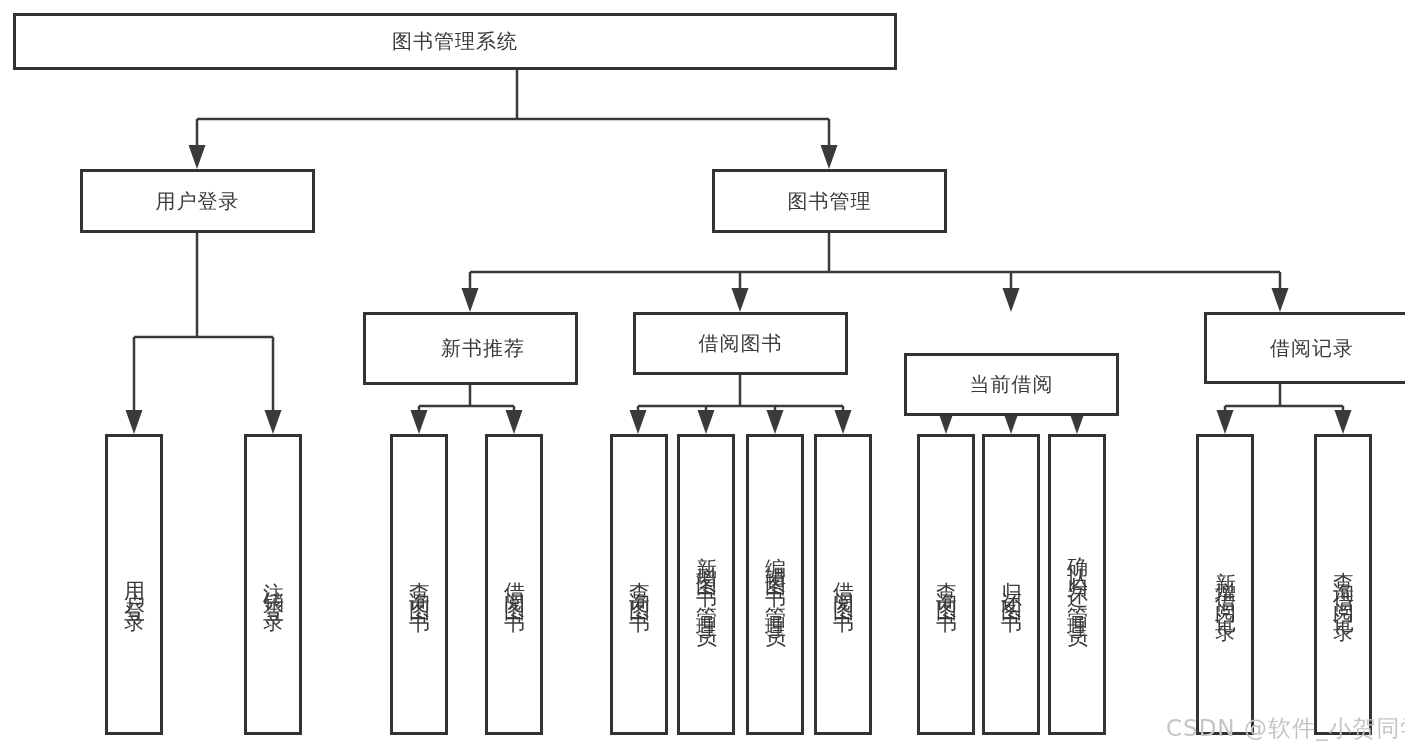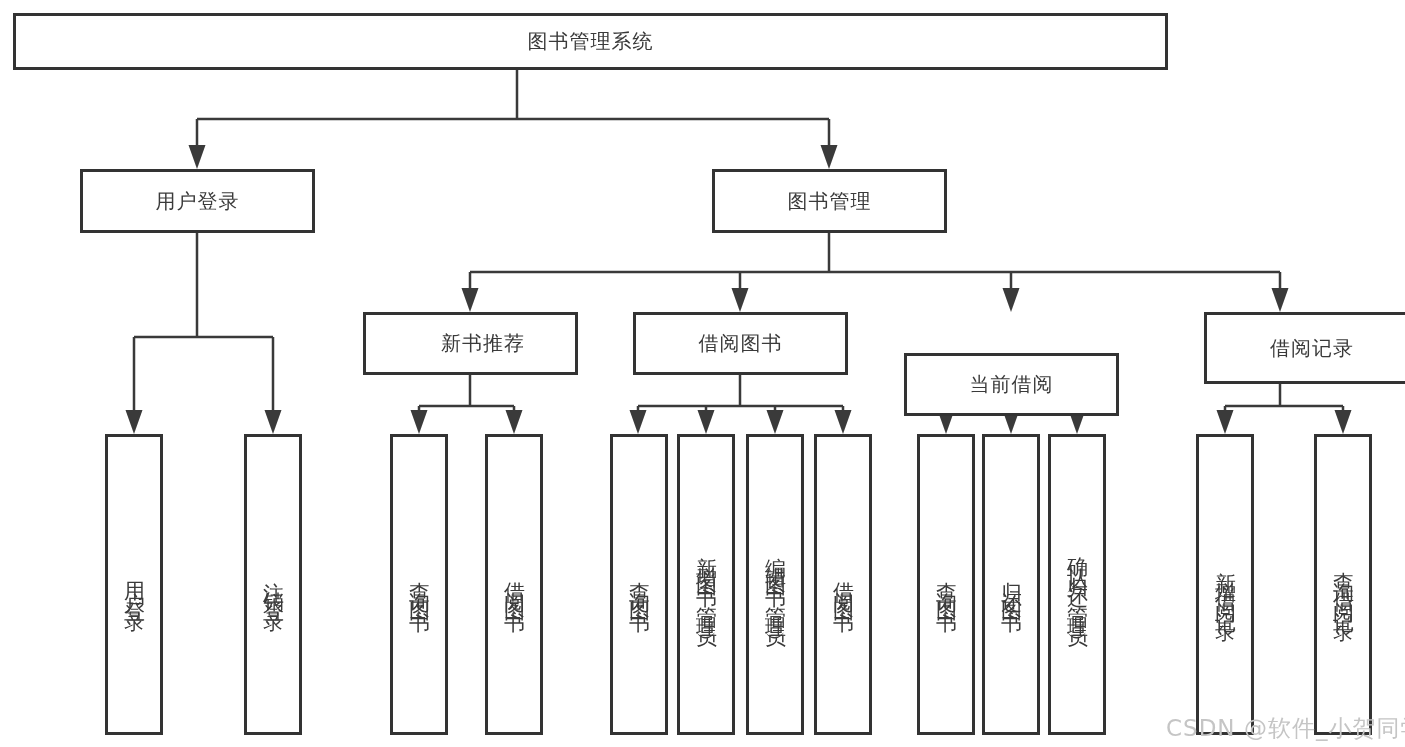--- a/index.html
+++ b/index.html
@@ -11,25 +11,25 @@
   .box{
     position:absolute;box-sizing:border-box;border:3px solid #333333;background:#ffffff;
     display:flex;align-items:center;justify-content:center;color:#3a3a3a;z-index:2;
   }
   .hbox .lbl{font-size:20px;letter-spacing:1px;white-space:nowrap;}
   .vbox .lbl{
     writing-mode:vertical-rl;text-orientation:mixed;
     font-size:21px;letter-spacing:10px;line-height:1;
   }
   
-  .b-root{left:13px;top:13px;width:1155px;height:57px;}
+  .b-root{left:13px;top:13px;width:884px;height:57px;}
   .b-userlogin{left:80px;top:169px;width:235px;height:64px;}
   .b-bookmgmt{left:712px;top:169px;width:235px;height:64px;}
   
-  .b-newrec{left:363px;top:312px;width:215px;height:63px;padding-left:25px;}
+  .b-newrec{left:363px;top:312px;width:215px;height:73px;padding-left:25px;}
   .b-borrow{left:633px;top:312px;width:215px;height:63px;}
   .b-current{left:904px;top:312px;width:215px;height:63px;margin-top:41px;}
   .b-records{left:1204px;top:312px;width:216px;height:72px;}
   
   .vbox{top:434px;width:58px;height:301px;}
   .l-1a{left:105px;} .l-1b{left:244px;}
   .l-2a{left:390px;} .l-2b{left:485px;}
   .l-3a{left:610px;} .l-3b{left:677px;} .l-3c{left:746px;} .l-3d{left:814px;}
   .l-4a{left:917px;} .l-4b{left:982px;} .l-4c{left:1048px;}
   .l-5a{left:1196px;} .l-5b{left:1314px;}

